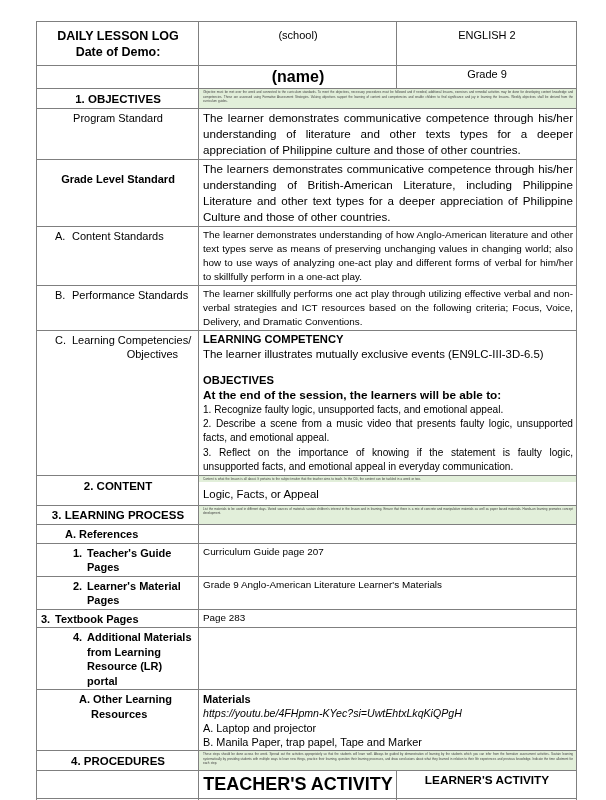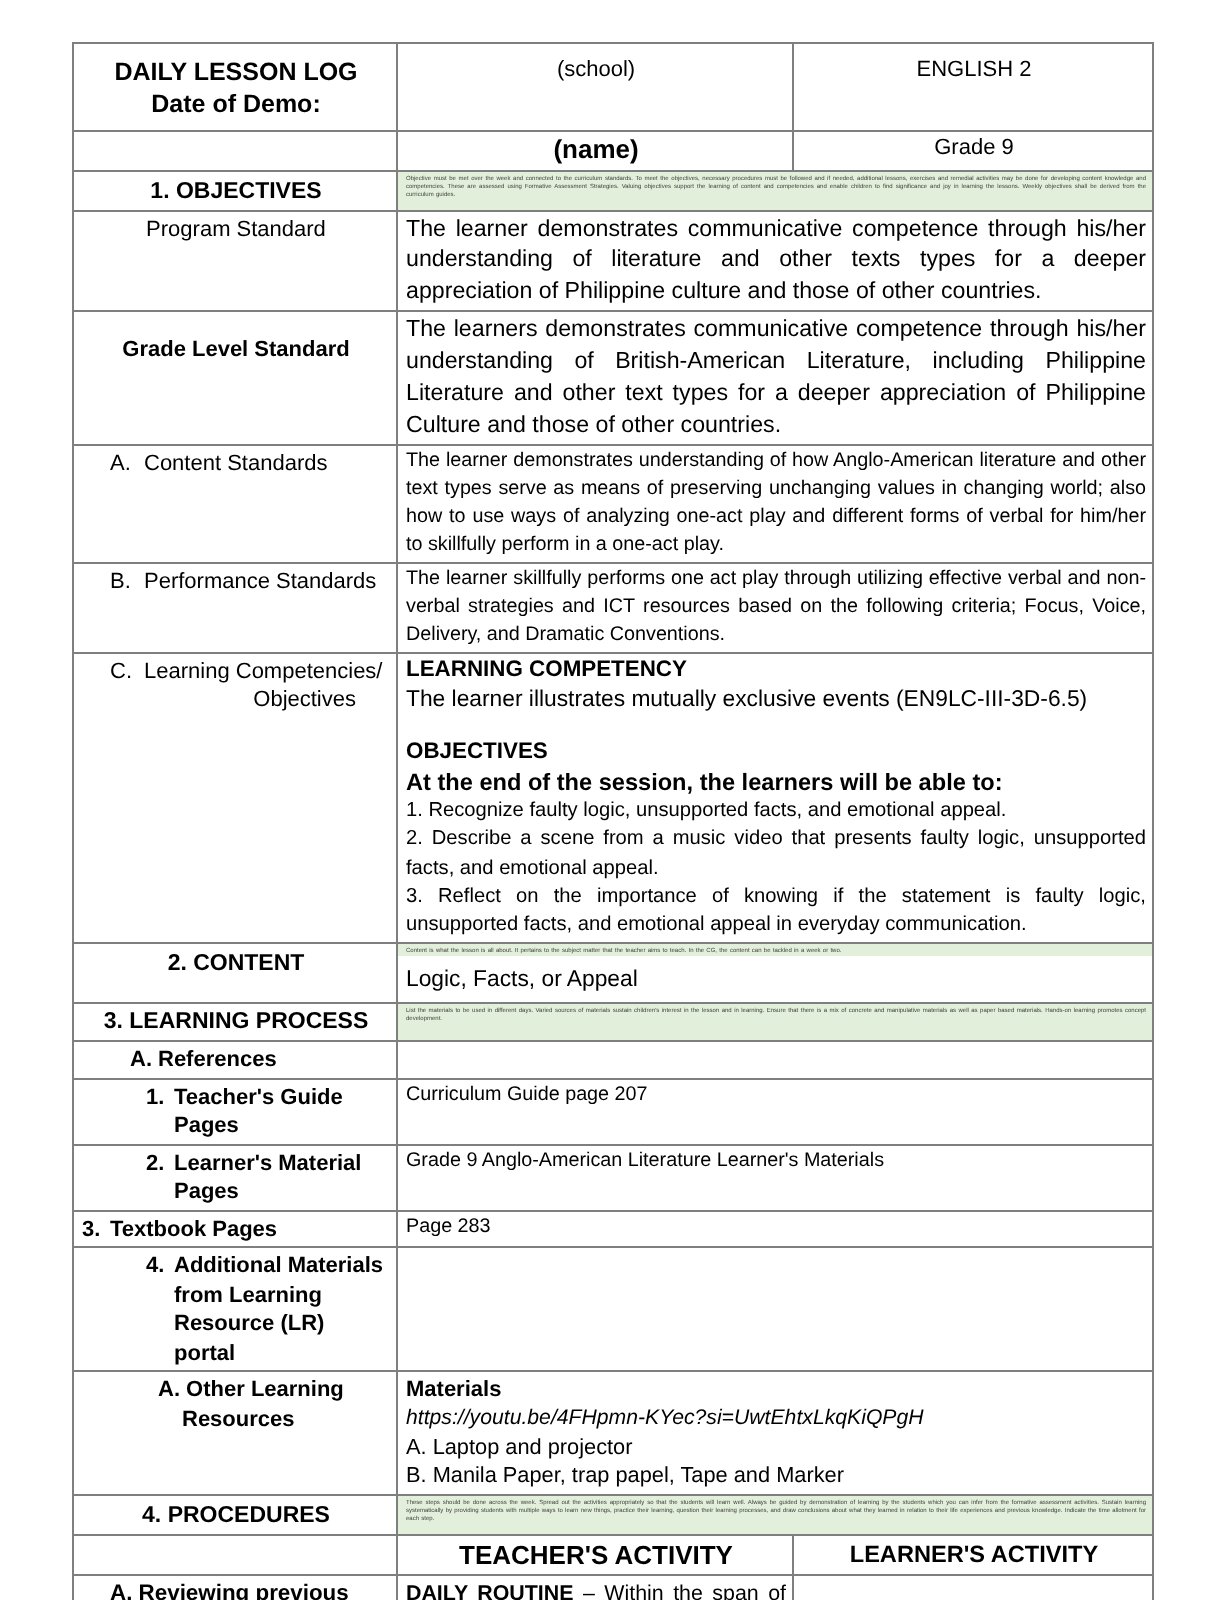--- a/index.html
+++ b/index.html
@@ -92,21 +92,21 @@
           <div class="s-head">(school)</div>
         </td>
         <td class="t-center" style="padding-top:6px;">
           <div class="s-head">ENGLISH 2</div>
         </td>
       </tr>
 
       <tr>
         <td style="height:17px;"></td>
         <td class="t-center">
-          <div class="s-title" style="font-size:13px;">(name)</div>
+          <div class="s-title" style="font-size:16px;">(name)</div>
         </td>
         <td class="t-center">
           <div class="s-head">Grade 9</div>
         </td>
       </tr>
 
       <tr>
         <td class="t-center" style="padding-top:3px;">
           <div class="s-sec">1.   OBJECTIVES</div>
         </td>
@@ -272,21 +272,21 @@
           <div class="s-sec">4.   PROCEDURES</div>
         </td>
         <td class="green" colspan="2">
           <span class="tiny">These steps should be done across the week. Spread out the activities appropriately so that the students will learn well. Always be guided by demonstration of learning by the students which you can infer from the formative assessment activities. Sustain learning systematically by providing students with multiple ways to learn new things, practice their learning, question their learning processes, and draw conclusions about what they learned in relation to their life experiences and previous knowledge. Indicate the time allotment for each step.</span>
         </td>
       </tr>
 
       <tr>
         <td></td>
         <td class="t-center" style="padding-top:2px;">
-          <div class="s-sec" style="font-size:13px;">TEACHER'S ACTIVITY</div>
+          <div class="s-sec" style="font-size:18px;">TEACHER'S ACTIVITY</div>
         </td>
         <td class="t-center" style="padding-top:2px;">
           <div class="s-sec" style="font-size:11.8px;">LEARNER'S ACTIVITY</div>
         </td>
       </tr>
 
       <tr>
         <td style="padding-top:2px; padding-left:18px;">
           <div class="s-lblb" style="font-size:11.2px;">A. Reviewing previous</div>
 

